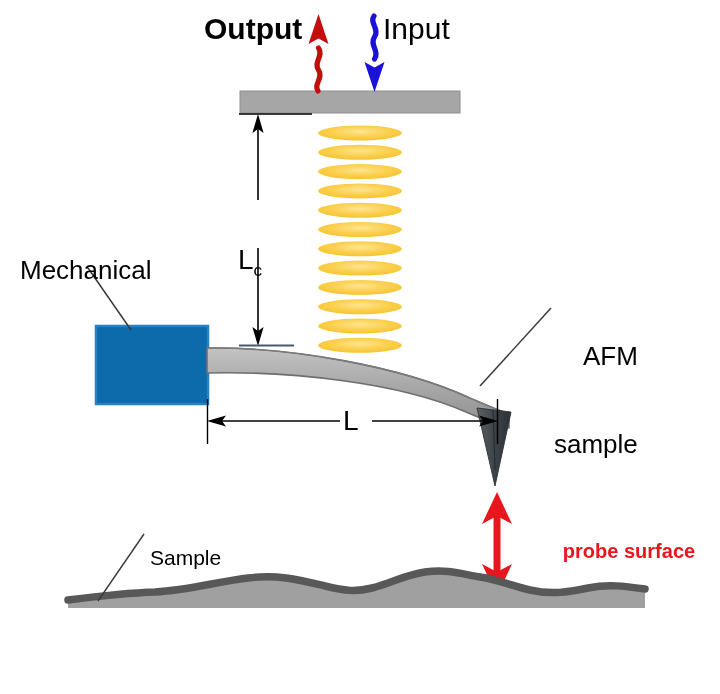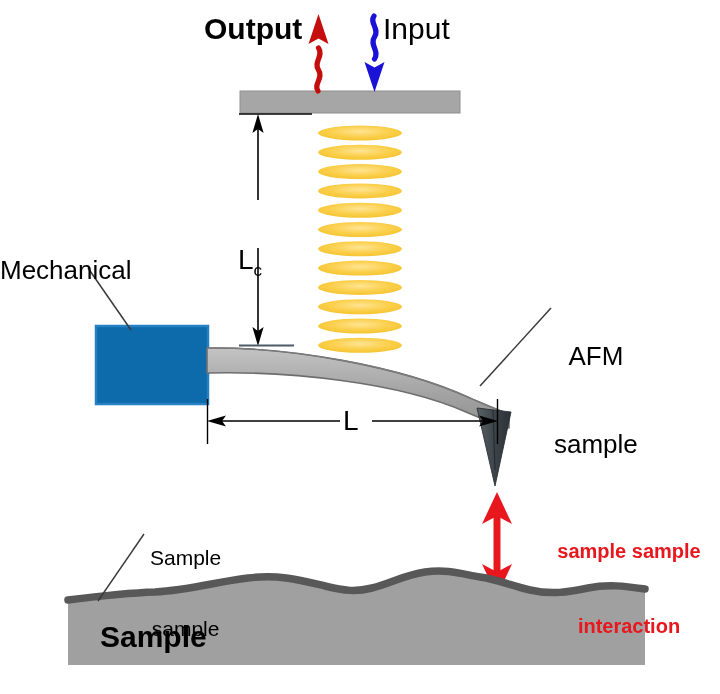--- a/index.html
+++ b/index.html
@@ -7,21 +7,21 @@
     margin: 0;
     padding: 0;
     background: #ffffff;
   }
   body {
     font-family: "Liberation Sans", sans-serif;
   }
   #diagram-root {
     position: relative;
     width: 720px;
-    height: 694px;
+    height: 608px;
     background: #ffffff;
     overflow: hidden;
   }
   #scene {
     position: absolute;
     left: 0;
     top: 0;
     width: 720px;
     height: 694px;
   }
@@ -39,32 +39,32 @@
     font-size: 30px;
     font-weight: 700;
   }
   .lbl-input {
     left: 383px;
     top: 12px;
     font-size: 30px;
     font-weight: 400;
   }
   .lbl-mech {
-    left: 0;
+    left: 20px;
     top: 198px;
     font-size: 26px;
     font-weight: 400;
     text-align: left;
   }
   .lbl-afm {
     left: 554px;
     top: 284px;
     font-size: 26px;
     font-weight: 400;
-    text-align: center;
+    text-align: right;
   }
   .lbl-samplesurf {
     left: 150px;
     top: 499px;
     font-size: 21px;
     font-weight: 400;
     text-align: center;
   }
   .lbl-sample {
     left: 100px;
@@ -246,21 +246,21 @@
   </div>
 
   <div class="lbl lbl-samplesurf">
     <div>Sample</div>
     <div>sample</div>
   </div>
 
   <div class="lbl lbl-sample">Sample</div>
 
   <div class="lbl lbl-interaction">
-    <div>sample sample</div>
+    <div>probe surface</div>
     <div>interaction</div>
   </div>
 
   <div class="lbl lbl-Lc"><span>L</span><sub>c</sub></div>
 
   <div class="lbl lbl-L">L</div>
 
 </div>
 
 </body></html>

